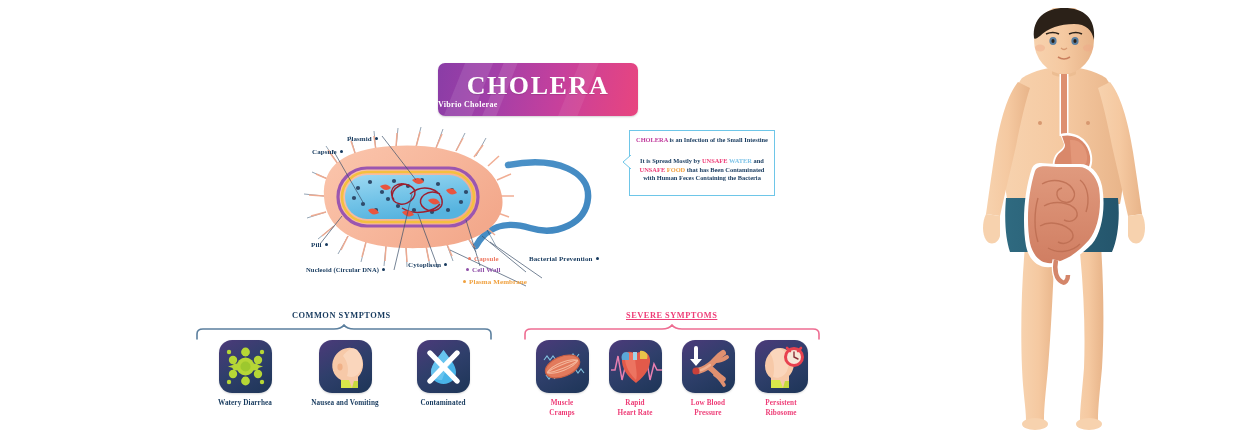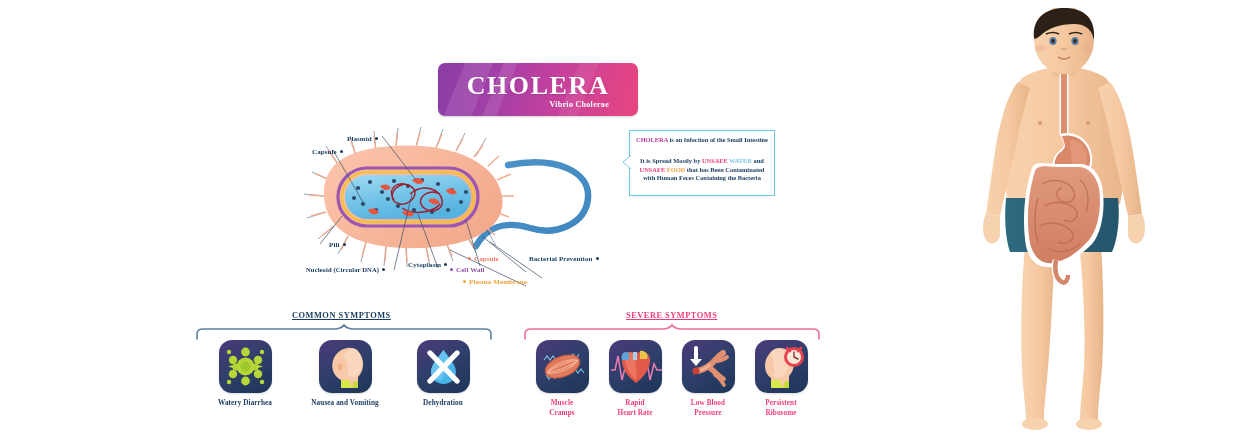--- a/index.html
+++ b/index.html
@@ -31,21 +31,21 @@
   .banner .s1{left:14px;}
   .banner .s2{left:52px;width:13px;}
   .banner .s3{left:128px;width:18px;background:rgba(255,255,255,.07);}
   .banner-title{
     position:absolute;left:0;top:8px;width:200px;text-align:center;
     font-family:"Liberation Serif", serif;font-weight:bold;
     font-size:26px;letter-spacing:1.6px;color:#ffffff;
     text-shadow:0 1px 1px rgba(0,0,0,.12);
   }
   .banner-sub{
-    position:absolute;left:0;top:37px;width:171px;text-align:right;
+    position:absolute;left:0;top:37px;width:171px;text-align:left;
     font-family:"Liberation Serif", serif;font-weight:bold;
     font-size:8px;letter-spacing:.3px;color:#ffffff;
   }
 
   
   .bact-wrap{position:absolute;left:290px;top:120px;width:520px;height:170px;}
 
   
   .callout{
     position:absolute;left:629px;top:130px;width:144px;height:64px;
@@ -74,21 +74,21 @@
   .lab.capsule{color:#ef7a63;}
   .lab.capsule .dot{background:#ef7a63;}
   .lab.cellwall{color:#8f4fa8;}
   .lab.cellwall .dot{background:#8f4fa8;}
   .lab.plasma{color:#f0a13f;}
   .lab.plasma .dot{background:#f0a13f;}
 
   
   .sec-head{position:absolute;font-family:"Liberation Serif", serif;font-weight:bold;
      font-size:8.4px;letter-spacing:.5px;white-space:nowrap;}
-  .sec-head.common{color:#173a5e;left:292px;top:311px;text-decoration:underline;}
+  .sec-head.common{color:#173a5e;left:292px;top:311px;}
   .sec-head.severe{color:#ee3d77;left:626px;top:311px;text-decoration:underline;}
   .sym{position:absolute;width:80px;text-align:center;}
   .sym .tile{
     width:53px;height:53px;margin:0 auto;border-radius:13px;
     background:linear-gradient(150deg,#4c3a7a 0%,#2f3f6b 48%,#1d3557 100%);
     position:relative;overflow:hidden;
     box-shadow:0 1px 2px rgba(0,0,0,.15);
   }
   .sym .cap{
     margin-top:6px;font-family:"Liberation Serif", serif;font-weight:bold;
@@ -233,25 +233,25 @@
         <path d="M190,146 L176,100"></path>
         <path d="M236,152 L192,116"></path>
         <path d="M252,158 L200,122"></path>
         <path d="M236,166 L160,130"></path>
       </g>
     </svg>
   </div>
 
   <div class="lab" style="left:347px;top:135px;"><span>Plasmid</span><span class="dot"></span></div>
   <div class="lab" style="left:312px;top:148px;"><span>Capsule</span><span class="dot"></span></div>
-  <div class="lab" style="left:329px;top:241px;"><span>Pili</span><span class="dot"></span></div>
+  <div class="lab" style="left:311px;top:241px;"><span>Pili</span><span class="dot"></span></div>
   <div class="lab sm" style="left:306px;top:266px;"><span>Nucleoid (Circular DNA)</span><span class="dot"></span></div>
   <div class="lab" style="left:408px;top:261px;"><span>Cytoplasm</span><span class="dot"></span></div>
   <div class="lab capsule ldot" style="left:468px;top:255px;"><span class="dot"></span><span>Capsule</span></div>
-  <div class="lab cellwall ldot" style="left:450px;top:266px;font-family:Liberation Serif, serif;"><span class="dot"></span><span>Cell Wall</span></div>
+  <div class="lab cellwall ldot" style="left:466px;top:266px;font-family:Liberation Serif, serif;"><span class="dot"></span><span>Cell Wall</span></div>
   <div class="lab plasma ldot" style="left:463px;top:278px;"><span class="dot"></span><span>Plasma Membrane</span></div>
   <div class="lab" style="left:529px;top:255px;"><span>Bacterial Prevention</span><span class="dot"></span></div>
 
   <div class="callout">
     <svg class="ptr" width="9" height="14" viewBox="0 0 9 14">
       <path d="M9,0 L1,7 L9,14" fill="#ffffff" stroke="#6ec6e8" stroke-width="1"></path>
     </svg>
     <div class="cal-p cal-p1">
       <span class="c-magenta">CHOLERA</span><span> is an Infection of the Small Intestine</span>
     </div>
@@ -315,21 +315,21 @@
 
   <div class="sym" style="left:403px;top:340px;">
     <div class="tile">
       <svg width="53" height="53" viewBox="0 0 53 53">
         <path d="M26.5,10 C33,19 39,25 39,32 C39,39 33.5,44 26.5,44 C19.5,44 14,39 14,32 C14,25 20,19 26.5,10 Z" fill="#49b4e8"></path>
         <path d="M26.5,10 C30,15 33,19 35,23 C31,27 27,33 25,40 C19.5,40 14,38 14,32 C14,25 20,19 26.5,10 Z" fill="#6fc8f0" opacity="0.8"></path>
         <path d="M13,13 L40,41" stroke="#ffffff" stroke-width="5.4" stroke-linecap="round"></path>
         <path d="M40,13 L13,41" stroke="#ffffff" stroke-width="5.4" stroke-linecap="round"></path>
       </svg>
     </div>
-    <div class="cap">Dehydration</div>
+    <div class="cap">Contaminated</div>
   </div>
 
   <div class="sym sev" style="left:522px;top:340px;">
     <div class="tile">
       <svg width="53" height="53" viewBox="0 0 53 53">
         <g stroke="#8fd8f2" stroke-width="1.1" fill="none" opacity="0.85">
           <path d="M8,20 l3,-4 l3,4 l3,-4 l3,4"></path>
           <path d="M36,33 l3,-4 l3,4 l3,-4 l3,4"></path>
           <path d="M10,35 l3,4 l3,-4 l3,4"></path>
           <path d="M34,18 l3,-4 l3,4 l3,-4"></path>

